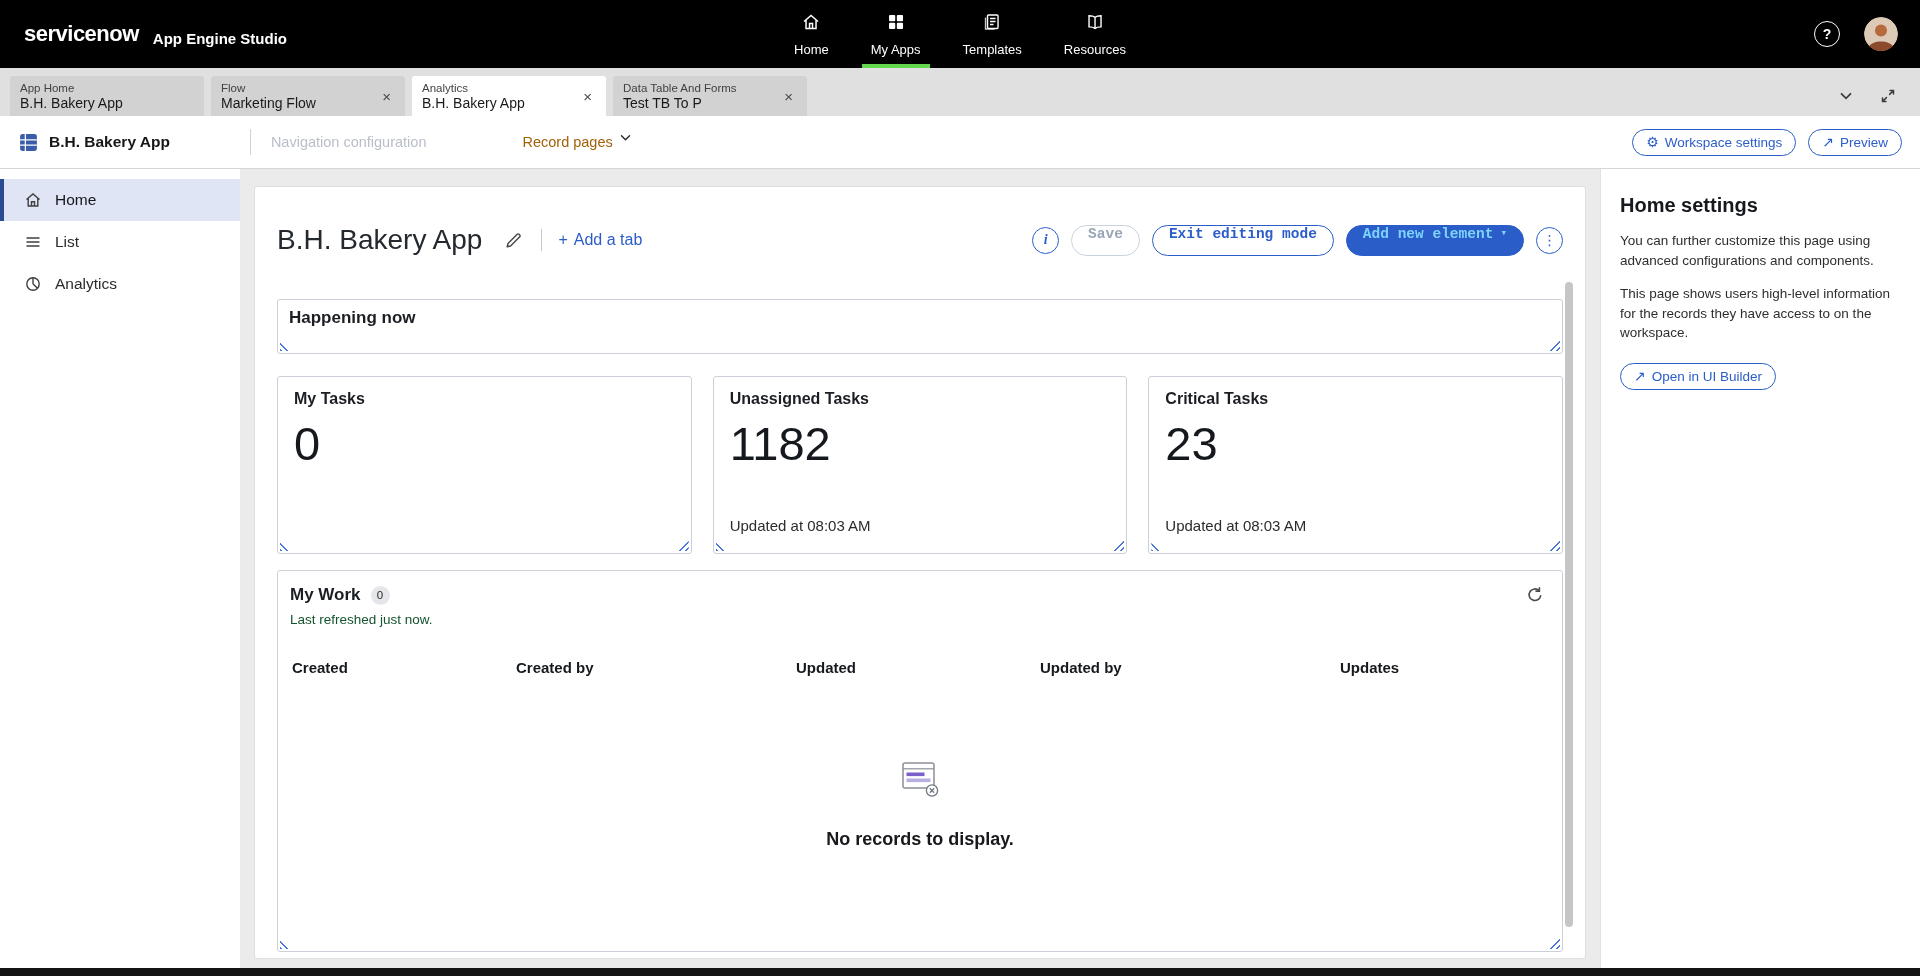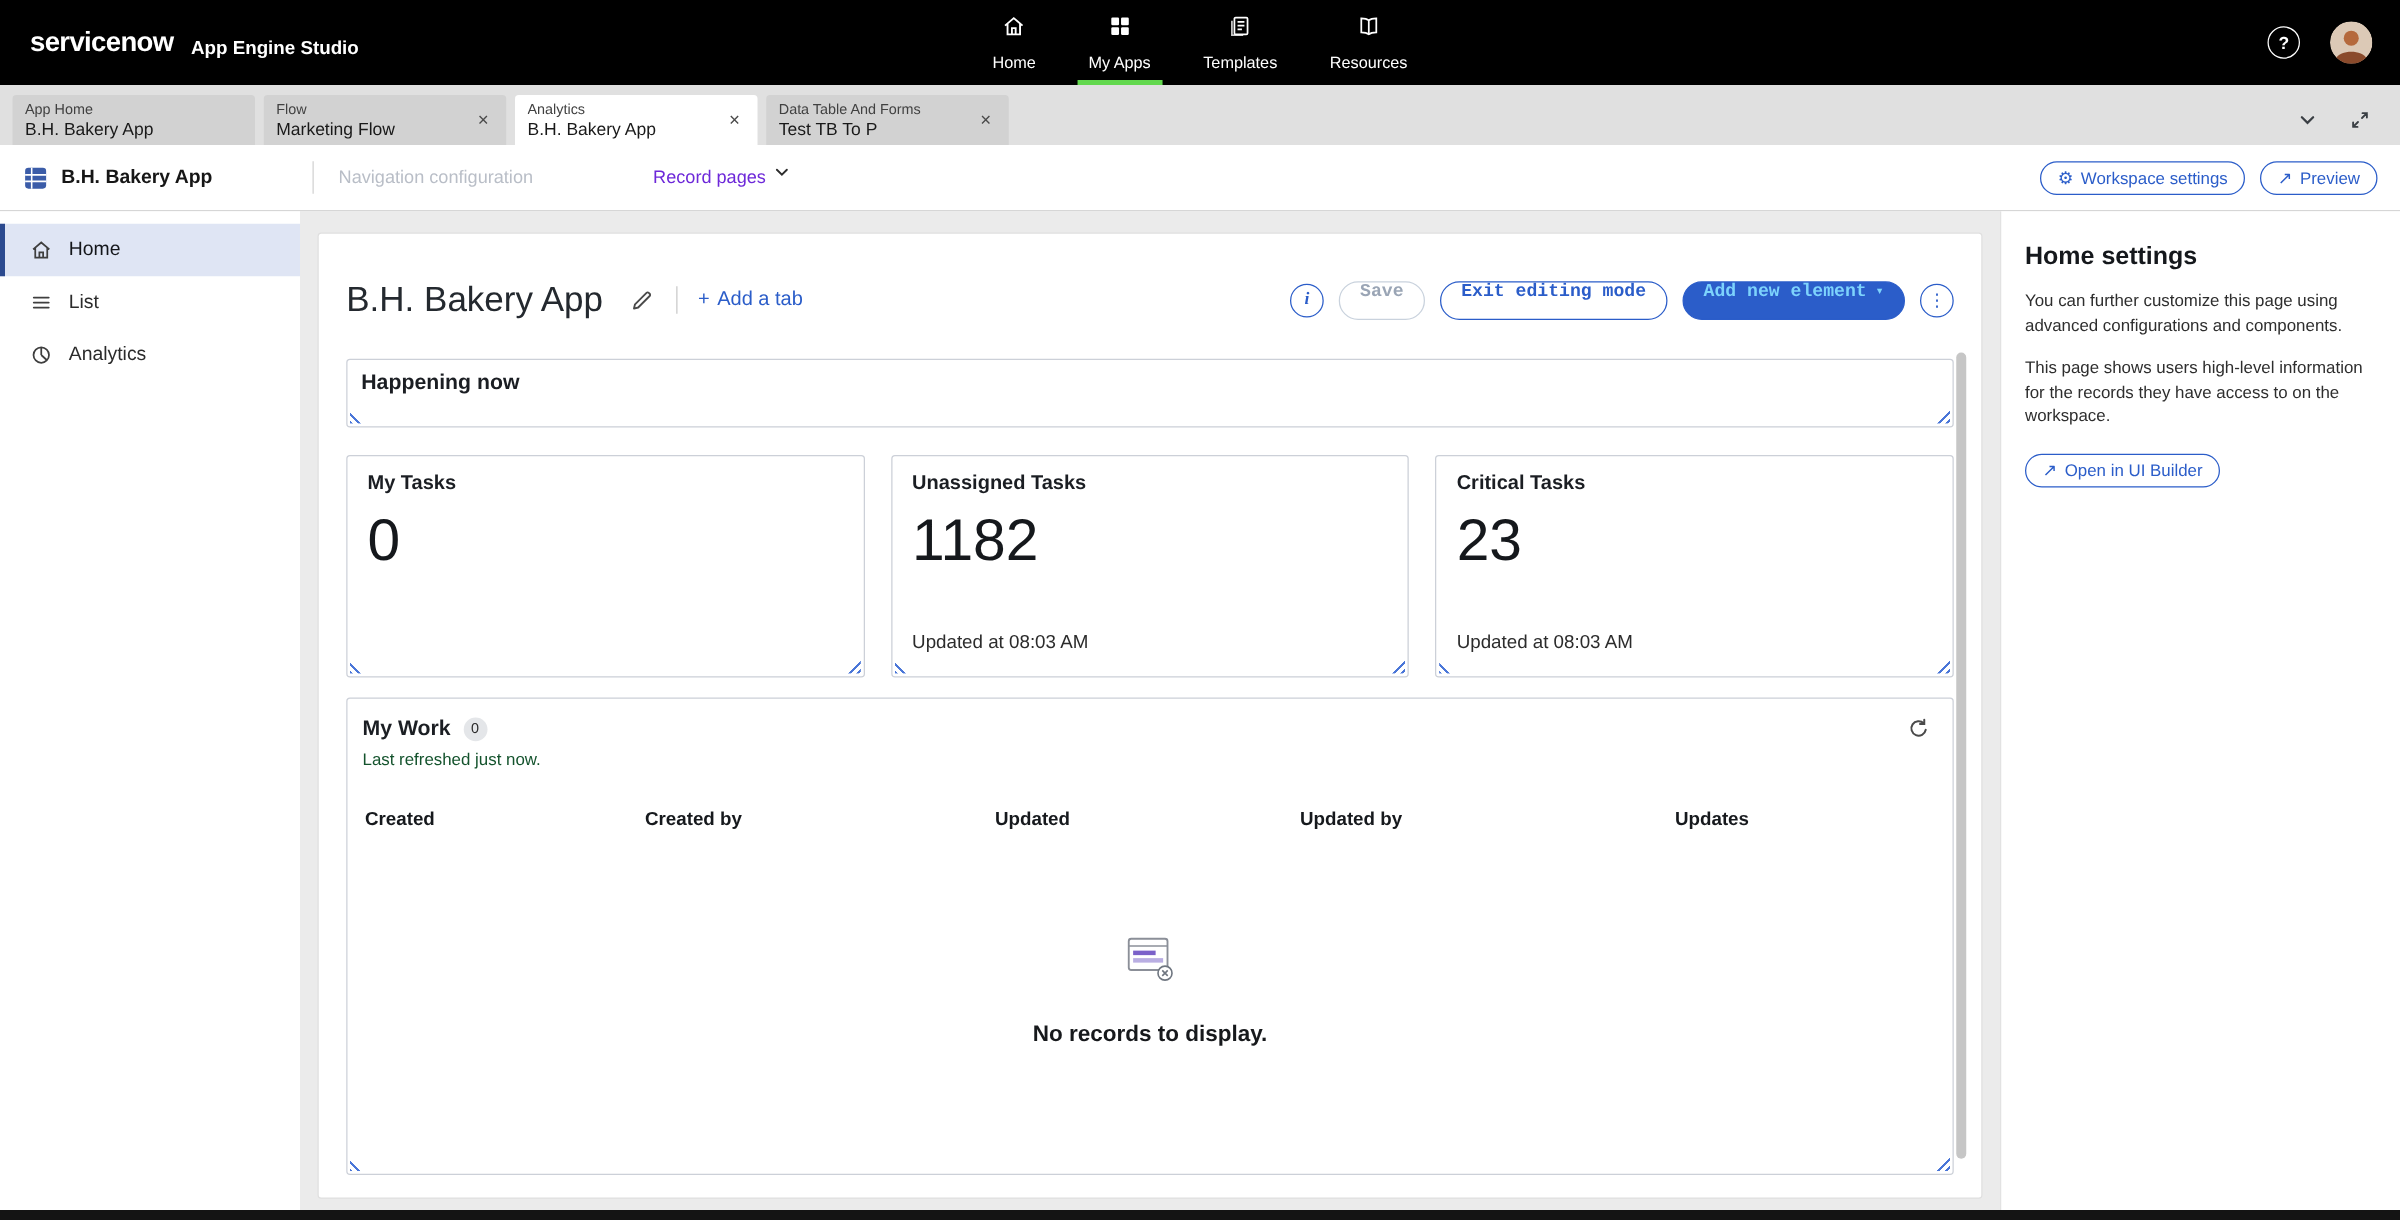--- a/index.html
+++ b/index.html
@@ -32,21 +32,21 @@
   .tabbar-actions { display:flex; gap:26px; align-items:center; height:40px; margin-left:auto; padding-right:6px; }
   .tabbar-actions .icon-btn { cursor:pointer; display:flex; }
 
   
   .wsheader { height:53px; background:#fff; border-bottom:1px solid #d6d6d6; display:flex; align-items:center; padding:0 18px; flex-shrink:0; }
   .ws-left { display:flex; align-items:center; }
   .app-icon { margin-right:10px; display:flex; }
   .ws-name { font-size:15.5px; font-weight:700; color:#161616; }
   .ws-divider { width:1px; height:26px; background:#d2d2d2; margin-left:80px; }
   .nav-config { font-size:14.5px; color:#b9bec7; margin-left:20px; cursor:default; }
-  .record-pages { font-size:14.5px; color:#6d28d9; margin-left:96px; display:flex; gap:7px; align-items:flex-start; cursor:pointer; }
+  .record-pages { font-size:14.5px; color:#a16207; margin-left:96px; display:flex; gap:7px; align-items:flex-start; cursor:pointer; }
   .ws-right { margin-left:auto; display:flex; gap:12px; }
   .pill-btn { height:27px; border-radius:14px; border:1px solid #2b5dc9; color:#2b5dc9; background:#fff; display:flex; align-items:center; gap:6px; padding:0 13px; font-size:13.5px; font-weight:500; cursor:pointer; font-family:inherit; }
   .pill-btn .g-ic { font-size:14px; line-height:1; }
 
   
   .content { flex:1; display:flex; min-height:0; }
   .sidebar { width:240px; background:#fff; padding-top:10px; flex-shrink:0; }
   .side-item { height:42px; display:flex; align-items:center; gap:13px; padding-left:20px; font-size:15.5px; color:#2b2b2b; border-left:4px solid transparent; cursor:pointer; }
   .side-item .s-ic { color:#3f3f3f; display:flex; }
   .side-item.active { background:#dfe5f4; border-left-color:#2c4a8f; color:#14161a; }
@@ -62,21 +62,21 @@
   .header-actions { margin-left:auto; display:flex; align-items:center; gap:12px; }
   .icon-circle { width:27px; height:27px; border:1.5px solid #2b5dc9; border-radius:50%; color:#2b5dc9; display:flex; align-items:center; justify-content:center; font-size:14px; background:#fff; cursor:pointer; }
   .icon-circle.info-i { font-style:italic; font-weight:700; font-family:"Liberation Serif", serif; }
   .btn { height:31px; border-radius:16px; font-size:14.5px; font-weight:600; display:flex; align-items:flex-start; gap:7px; padding:0 16px; background:#fff; cursor:pointer; font-family:Liberation Mono, monospace; }
   .btn.disabled { border:1px solid #c9d2dd; color:#9aa5b5; cursor:default; }
   .btn.outline { border:1px solid #2b5dc9; color:#2b5dc9; }
   .btn.primary { background:#2b5dc9; color:#7dd3fc; border:1px solid #2b5dc9; }
   .btn .caret { font-size:11px; }
 
   .panel { position:relative; border:1px solid #ccd0d8; border-radius:3px; background:#fff; }
-  .happening { margin-top:24px; height:55px; padding:8px 11px; }
+  .happening { margin-top:36px; height:55px; padding:8px 11px; }
   .section-title { font-size:17px; font-weight:700; color:#1b1e23; }
 
   .cards { display:flex; gap:21px; margin-top:22px; }
   .card { flex:1; height:178px; padding:13px 16px; display:flex; flex-direction:column; }
   .card-title { font-size:16px; font-weight:700; color:#1b1e23; }
   .card-value { font-size:47px; font-weight:400; color:#15181c; margin-top:10px; line-height:1.1; }
   .card-updated { margin-top:auto; font-size:15px; color:#2c2c2c; padding-bottom:6px; min-height:18px; }
 
   .mywork { margin-top:16px; height:382px; padding:14px 12px; display:flex; flex-direction:column; }
   .mw-head { display:flex; align-items:center; }

